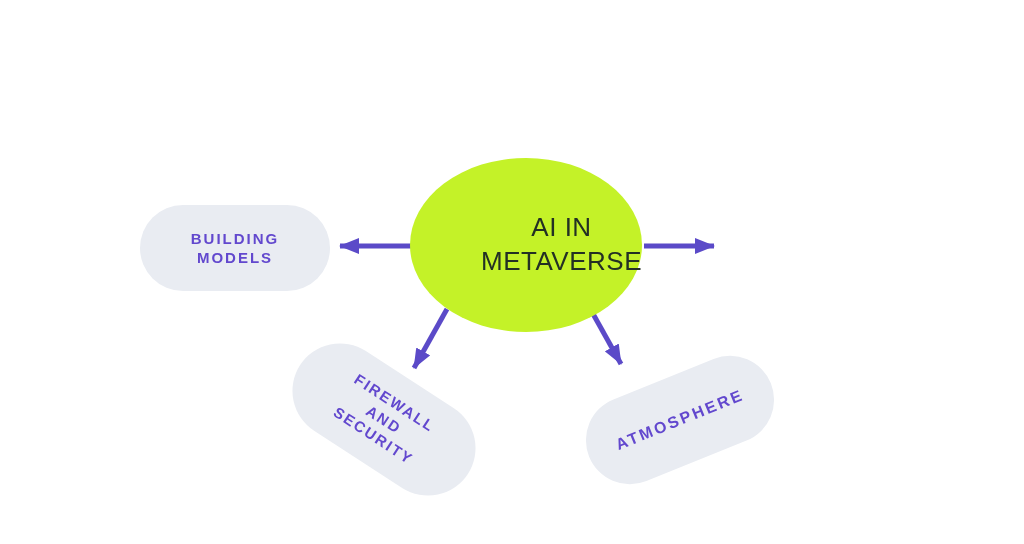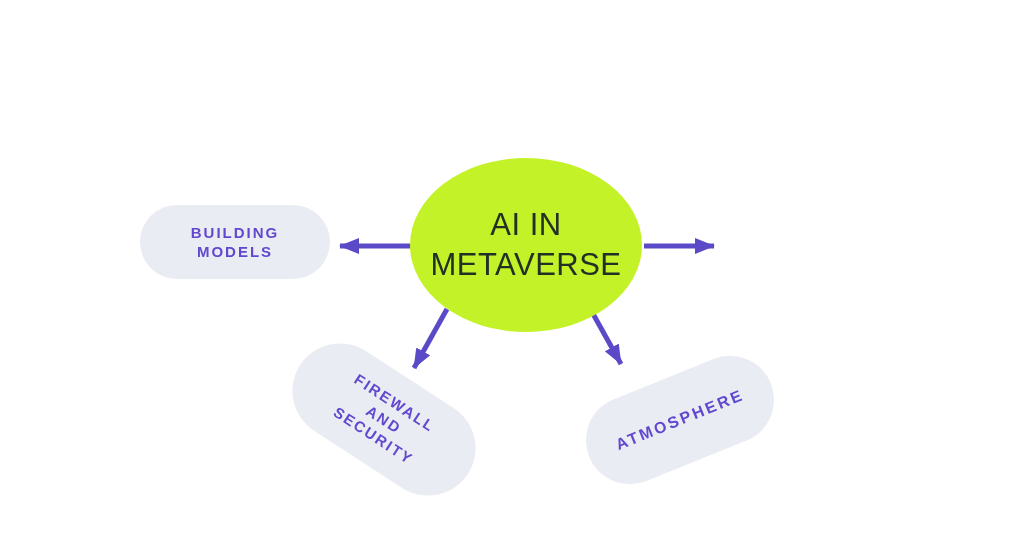--- a/index.html
+++ b/index.html
@@ -35,37 +35,38 @@
     line-height: 1.3;
   }
   .center-node {
     left: 410px;
     top: 158px;
     width: 232px;
     height: 174px;
     border-radius: 50%;
     background: #c4f228;
     color: #233024;
-    font-size: 31px;
+    font-size: 26px;
     font-weight: 500;
     letter-spacing: 0.5px;
+    justify-content: flex-end;
   }
   .pill {
     background: #e9ecf2;
     color: #6248ce;
     font-weight: bold;
     font-size: 15px;
     letter-spacing: 2px;
     border-radius: 50px;
   }
   #node-building-models {
     left: 140px;
     top: 205px;
     width: 190px;
-    height: 74px;
+    height: 86px;
   }
   #node-managing-entities {
     left: 718px;
     top: 203px;
     width: 197px;
     height: 88px;
   }
   #node-firewall-and-security {
     left: 284px;
     top: 372px;

